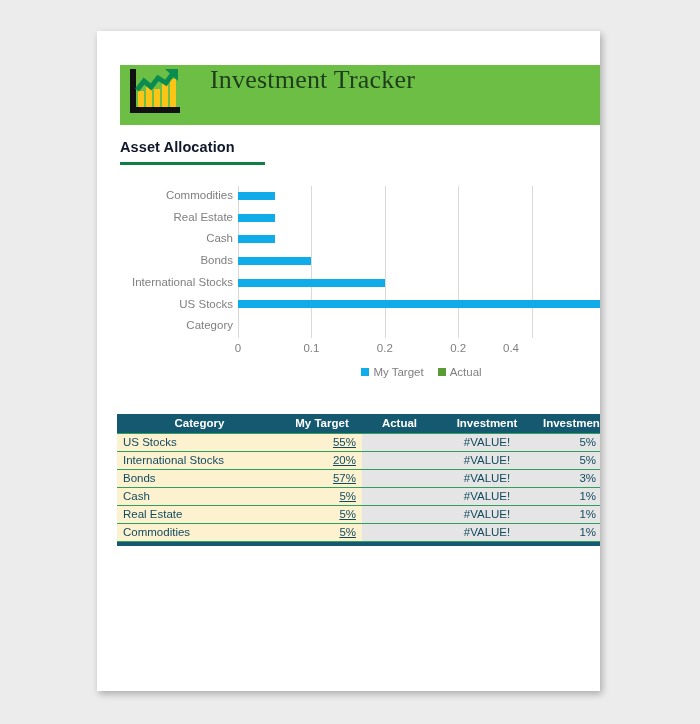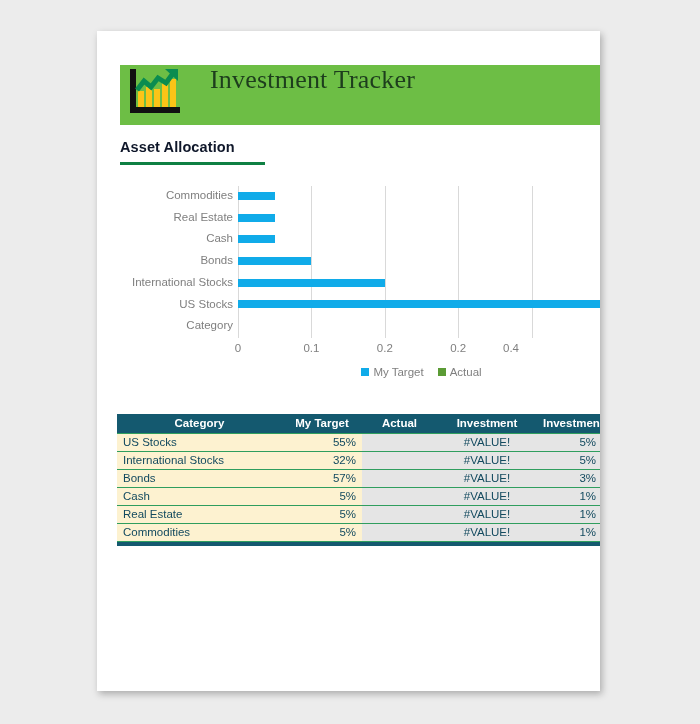--- a/index.html
+++ b/index.html
@@ -188,21 +188,21 @@
   table.alloc td {
     padding: 1px 6px 2px 6px;
     height: 14px;
     line-height: 14px;
     border-top: 1px solid #2f9e5e;
     border-bottom: 1px solid #2f9e5e;
     white-space: nowrap;
     overflow: hidden;
   }
   td.c-cat    { background: #fdf2d0; text-align: left;  }
-  td.c-target { background: #fdf2d0; text-align: right; }
+  td.c-target { background: #fdf2d0; text-align: right; text-decoration: underline; }
   td.c-actual { background: #e5e5e5; text-align: right; }
   td.c-diff   { background: #e5e5e5; text-align: center; }
   td.c-thresh { background: #e5e5e5; text-align: right; }
   .table-bottom {
     width: 485px;
     height: 4px;
     background: #14596f;
   }
 </style>
 </head>
@@ -313,21 +313,21 @@
         <tbody id="alloc-body">
             <tr>
               <td class="c-cat">US Stocks</td>
               <td class="c-target">55%</td>
               <td class="c-actual"></td>
               <td class="c-diff">#VALUE!</td>
               <td class="c-thresh">5%</td>
             </tr>
             <tr>
               <td class="c-cat">International Stocks</td>
-              <td class="c-target">32%</td>
+              <td class="c-target">20%</td>
               <td class="c-actual"></td>
               <td class="c-diff">#VALUE!</td>
               <td class="c-thresh">5%</td>
             </tr>
             <tr>
               <td class="c-cat">Bonds</td>
               <td class="c-target">57%</td>
               <td class="c-actual"></td>
               <td class="c-diff">#VALUE!</td>
               <td class="c-thresh">3%</td>

